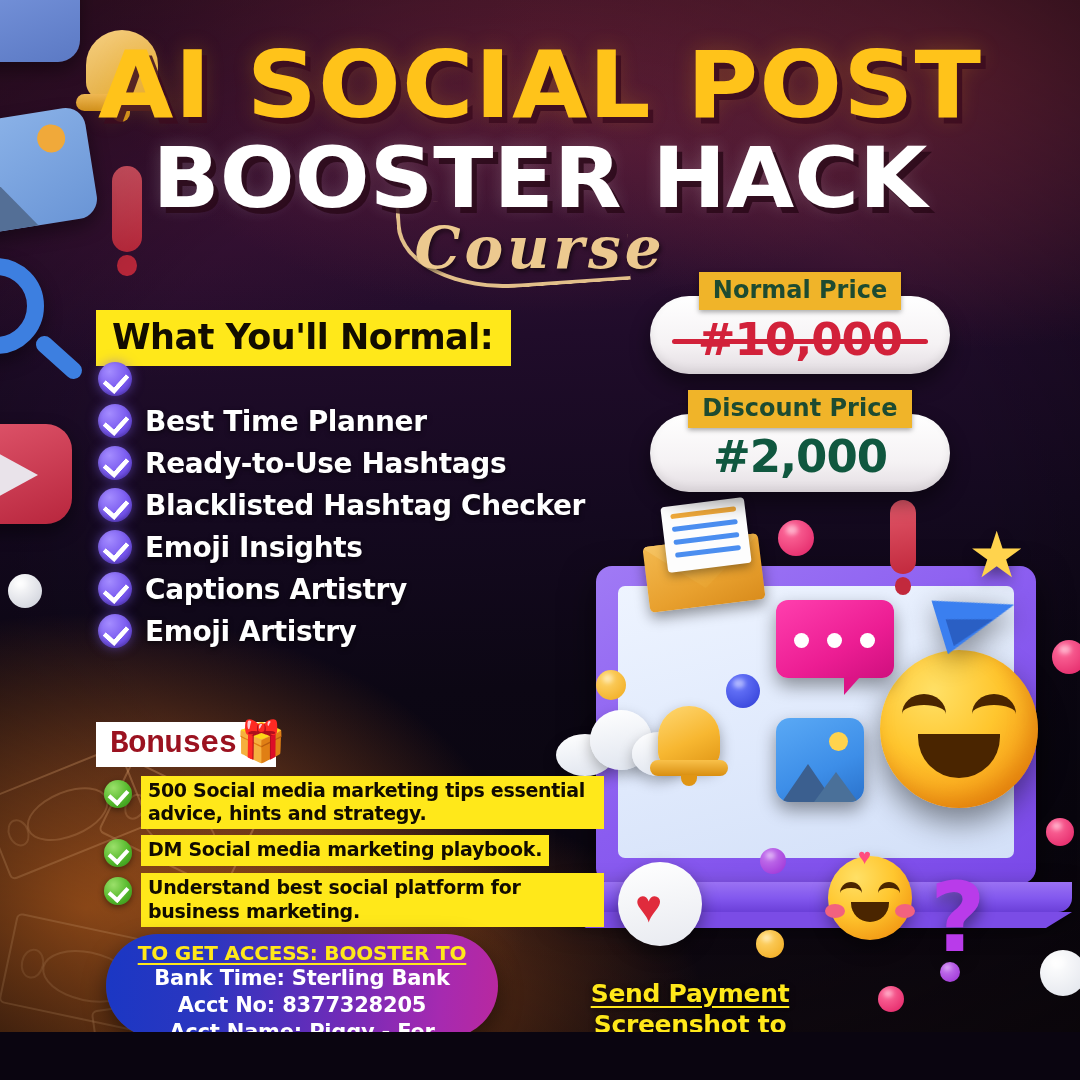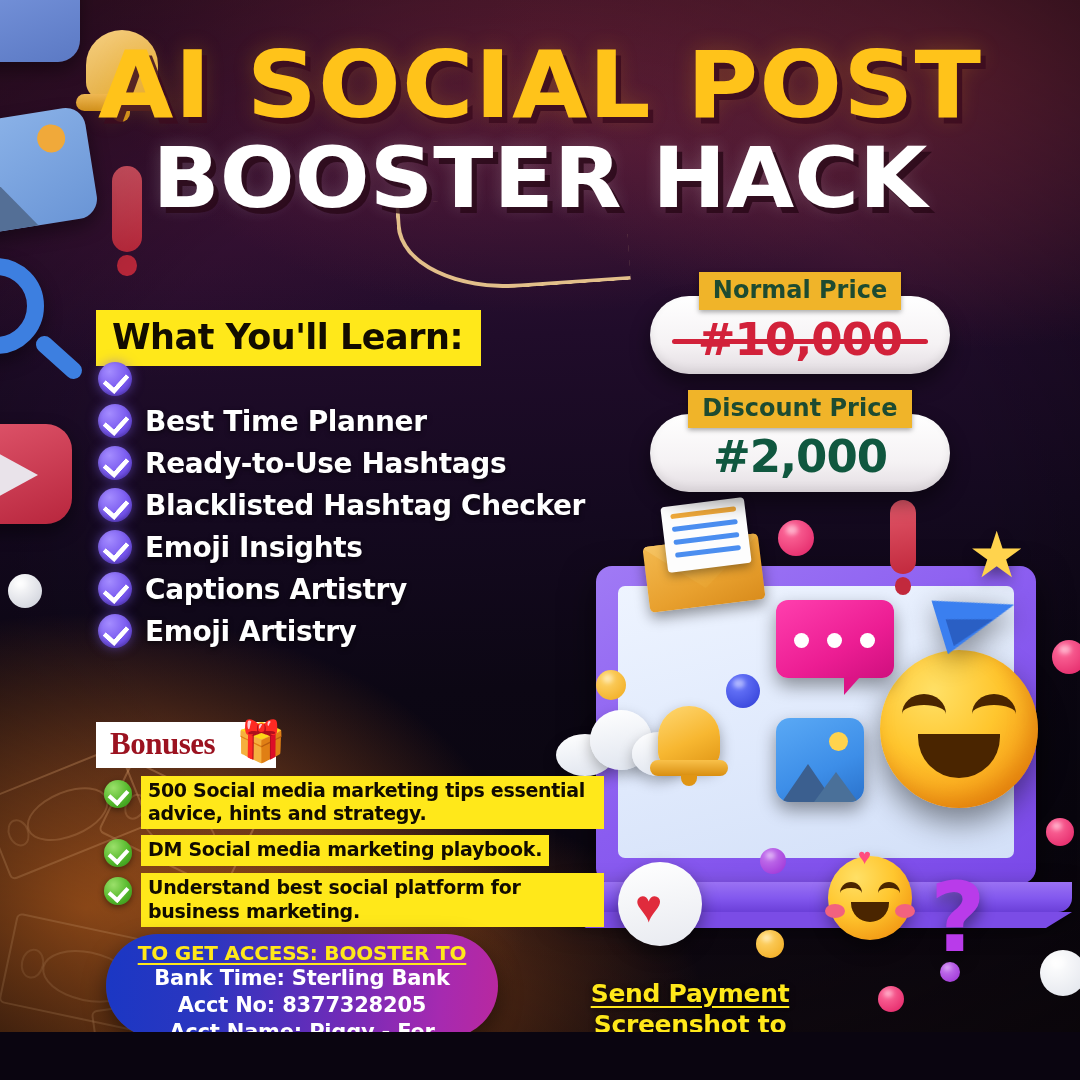--- a/index.html
+++ b/index.html
@@ -160,21 +160,21 @@
   .p-gap { height:16px; }
 
   
   .bonus-head {
     position:absolute; left:96px; top:722px; z-index:16;
     background:#fff; padding:4px 16px 6px 14px;
     width:180px;
   }
   .bonus-head span {
     color:#9b1220; font-size:31px; font-weight:900;
-    font-family:Liberation Serif, serif; letter-spacing:-.5px;
+    font-family:Liberation Mono, monospace; letter-spacing:-.5px;
   }
   .gift { position:absolute; left:236px; top:718px; font-size:40px; z-index:17; }
   .bonus-list { position:absolute; left:104px; top:776px; z-index:16; width:500px; }
   .b-item { display:flex; align-items:flex-start; margin-bottom:6px; }
   .b-check {
     width:28px; height:28px; border-radius:50%; flex:0 0 auto; margin:4px 9px 0 0;
     background:radial-gradient(circle at 34% 28%, #9be06a 0%, #54b82b 55%, #2f8a16 100%);
     box-shadow:0 2px 6px rgba(0,0,0,.45);
     position:relative;
   }
@@ -392,24 +392,25 @@
       <span class="clap"></span>
   </div>
   <div class="excl" style="left:112px;top:166px;width:30px;height:116px;">
     <div class="bar" style="background:linear-gradient(170deg,#e2586a,#c2293d);"></div>
     <div class="dot" style="background:#c2293d;"></div>
   </div>
 
   <div class="title-wrap">
     <div class="t-line1">AI SOCIAL POST</div>
     <div class="t-line2">BOOSTER HACK</div>
+    <div class="t-script">Course</div>
   </div>
   <div class="script-swash"></div>
 
-  <div class="learn-head">What You'll Learn:</div>
+  <div class="learn-head">What You'll Normal:</div>
   <div class="learn-list">
     <div class="l-item">
       <span class="l-check"></span>
     </div>
     <div class="l-item">
       <span class="l-check"></span>
       <span class="l-text">Best Time Planner</span>
     </div>
     <div class="l-item">
       <span class="l-check"></span>

